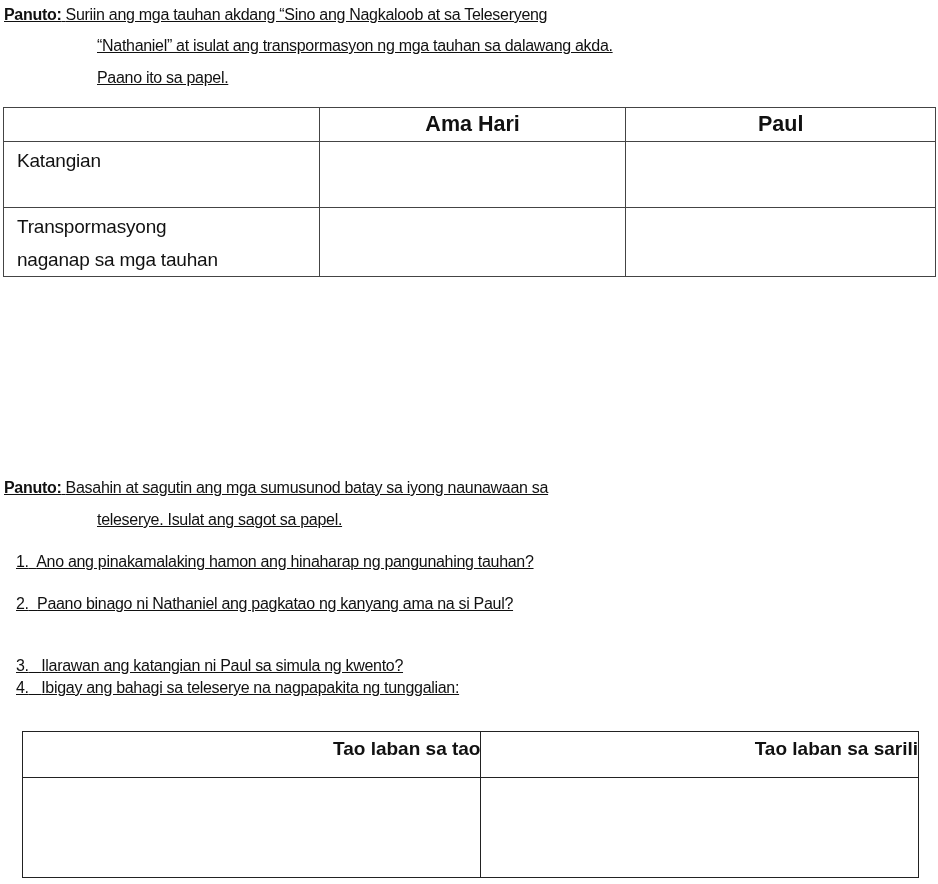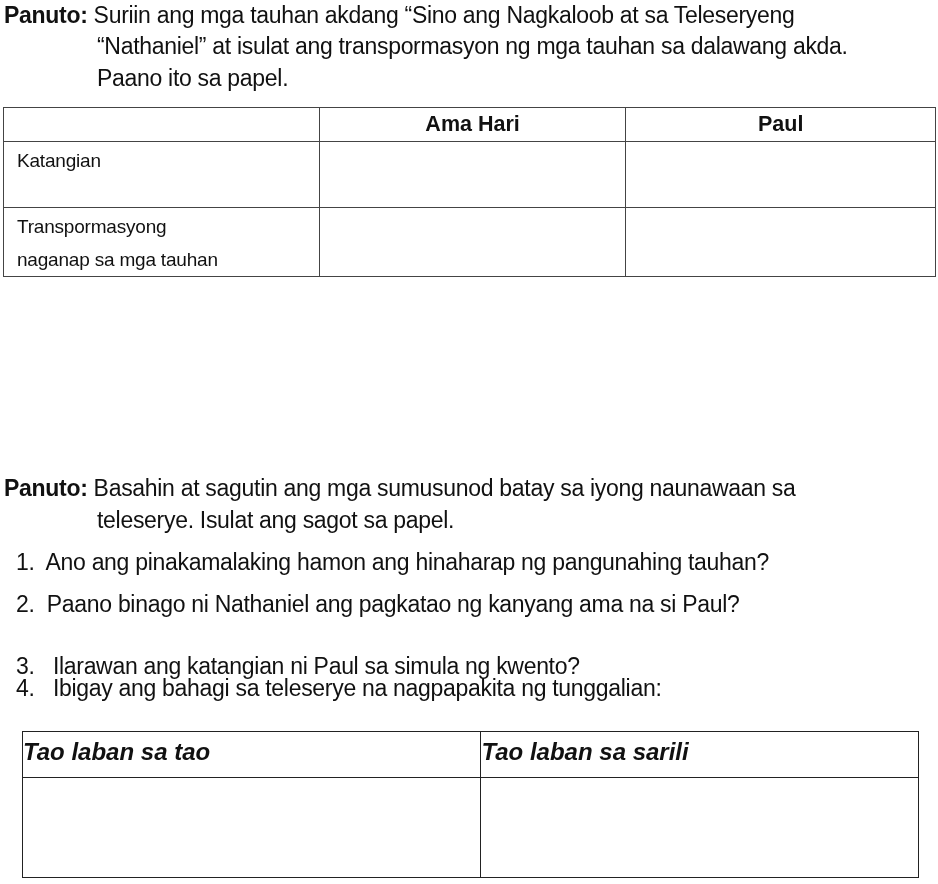--- a/index.html
+++ b/index.html
@@ -1,29 +1,29 @@
 <!DOCTYPE html>
 <html><head>
 <meta charset="utf-8">
 <style>
   html, body { margin:0; padding:0; background:#ffffff; }
   body {
     width:938px; height:884px; position:relative; overflow:hidden;
     font-family: "Liberation Sans", sans-serif; color:#111;
   }
-  .line { position:absolute; font-size:23px; line-height:30px; white-space:nowrap; letter-spacing:-0.3px; }
+  .line { position:absolute; font-size:16px; line-height:30px; white-space:nowrap; letter-spacing:-0.3px;text-decoration:underline; }
   .bold { font-weight:bold; }
   table { position:absolute; border-collapse:collapse; }
   td, th { border:1.6px solid #444; padding:0; vertical-align:top; }
   #t1 { left:3px; top:107px; width:933px; }
   #t1 th { height:34px; font-size:21.5px; font-weight:bold; text-align:center; vertical-align:top; padding-top:4px; box-sizing:border-box;margin-top:20px; }
   #t1 td.label { font-size:19px; line-height:32.5px; padding:3px 0 0 13px; letter-spacing:-0.2px; }
   #t1 col.c1 { width:316px; } #t1 col.c2 { width:307px; } #t1 col.c3 { width:310px; }
   #t2 { left:22px; top:731px; width:897px; border:1.6px solid #222; }
-  #t2 th { height:46px; font-size:24px; font-weight:bold; font-style:italic; text-align:left; vertical-align:top; padding-top:6px; box-sizing:border-box; border-color:#222; }
+  #t2 th { height:46px; font-size:19px; font-weight:bold; text-align:right; vertical-align:top; padding-top:6px; box-sizing:border-box; border-color:#222; }
   #t2 td { height:99px; border-color:#222; }
   #t2 col.c1 { width:459px; } #t2 col.c2 { width:438px; }
 </style>
 </head>
 <body>
 
 <div class="line" style="left:4px; top:0px;">
   <span class="bold">Panuto:</span>
   <span>Suriin ang mga tauhan akdang “Sino ang Nagkaloob at sa Teleseryeng</span>
 </div>

